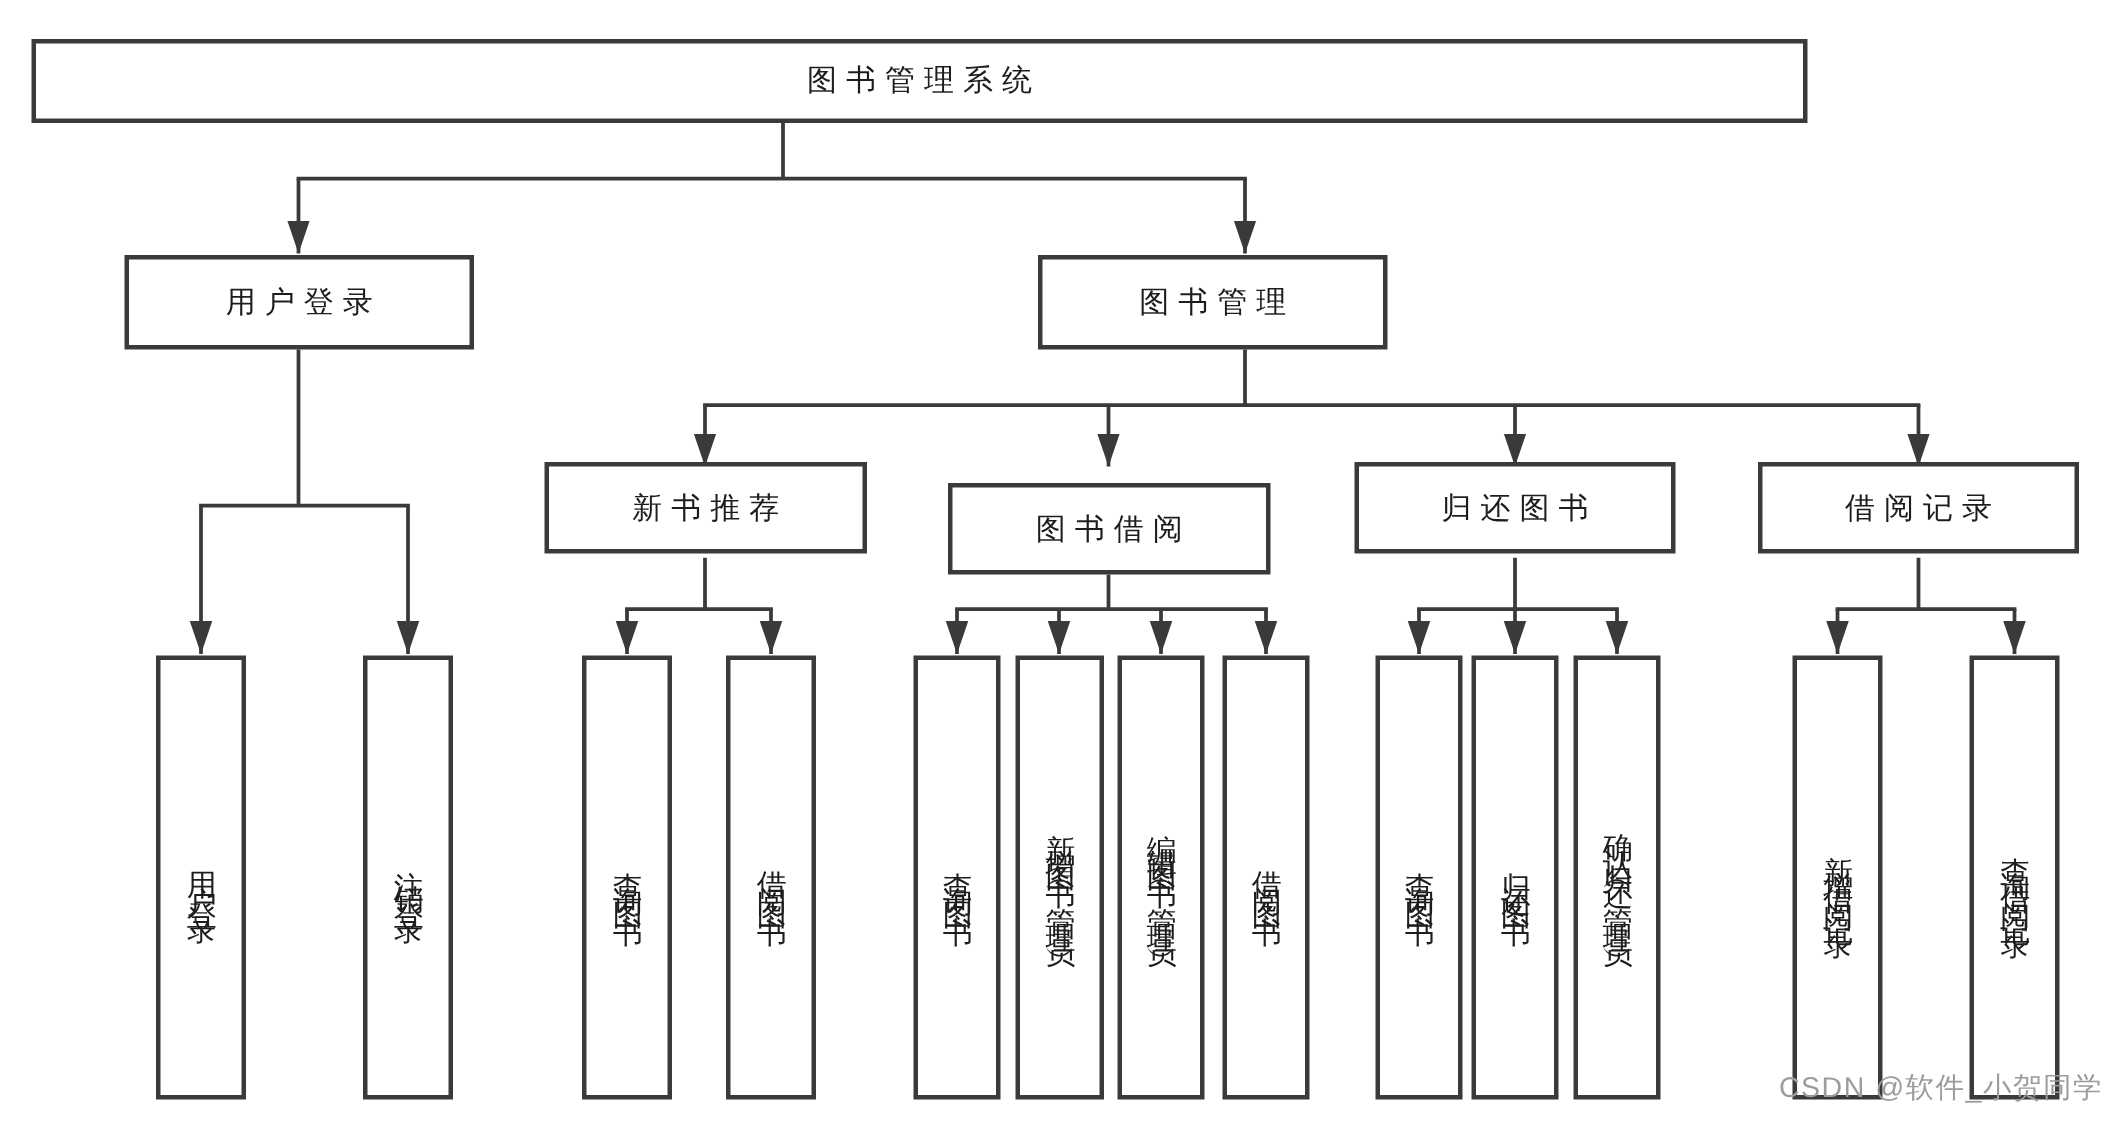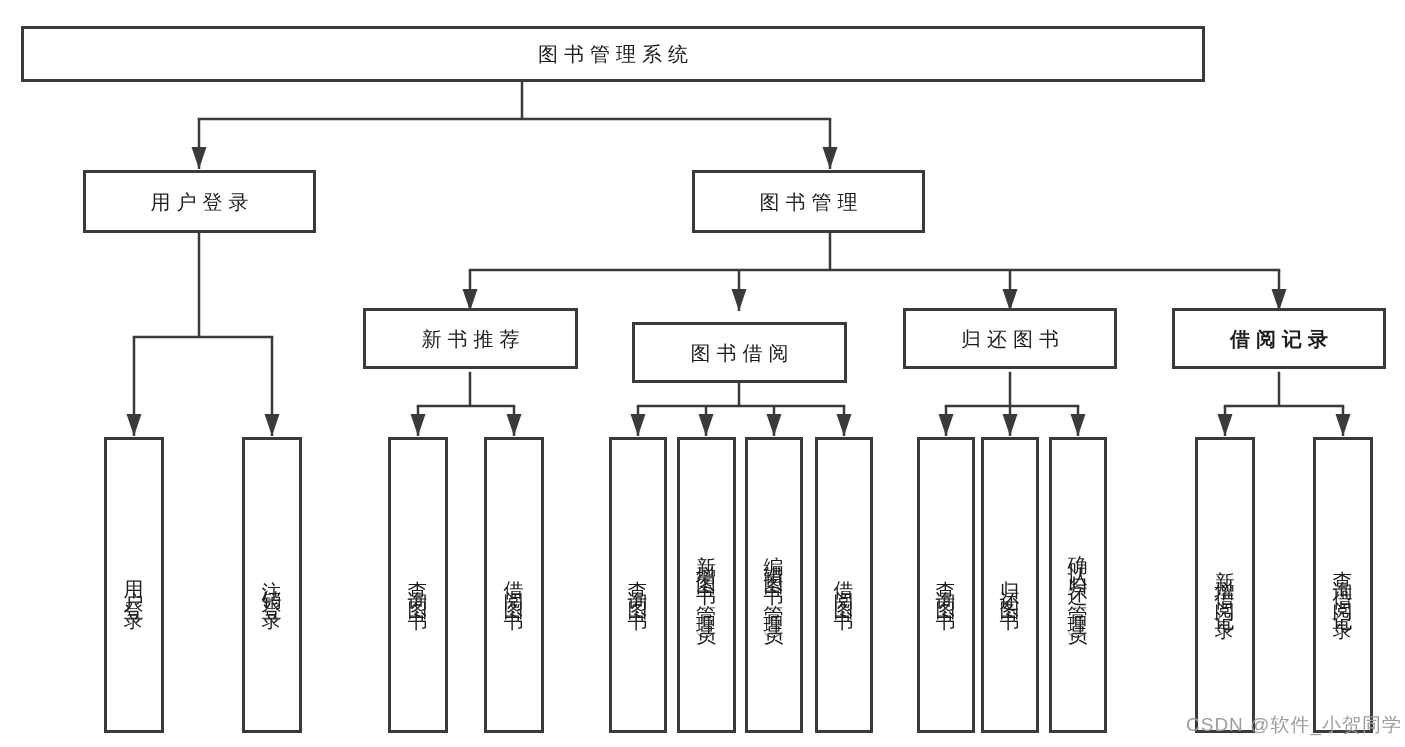--- a/index.html
+++ b/index.html
@@ -118,21 +118,21 @@
 
   <div class="node lv2" style="left:363px;width:215px;">
     <span class="hlabel">新书推荐</span>
   </div>
   <div class="node lv2" style="left:632px;width:215px;margin-top:14px;">
     <span class="hlabel">图书借阅</span>
   </div>
   <div class="node lv2" style="left:903px;width:214px;">
     <span class="hlabel">归还图书</span>
   </div>
-  <div class="node lv2" style="left:1172px;width:214px;font-weight:bold;">
+  <div class="node lv2" style="left:1172px;width:214px;">
     <span class="hlabel">借阅记录</span>
   </div>
 
   <div class="node leaf" style="left:104px;width:60px;">
     <span class="vlabel">用户登录</span>
   </div>
   <div class="node leaf" style="left:242px;width:60px;">
     <span class="vlabel">注销登录</span>
   </div>
 

